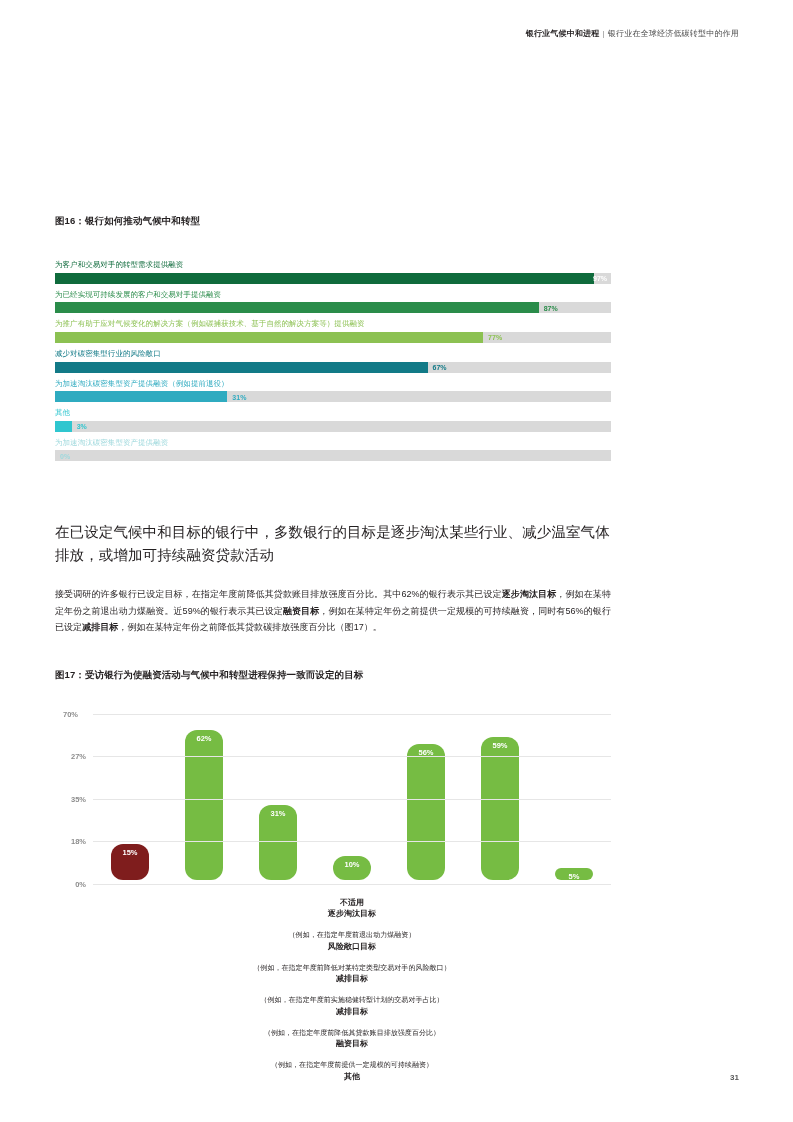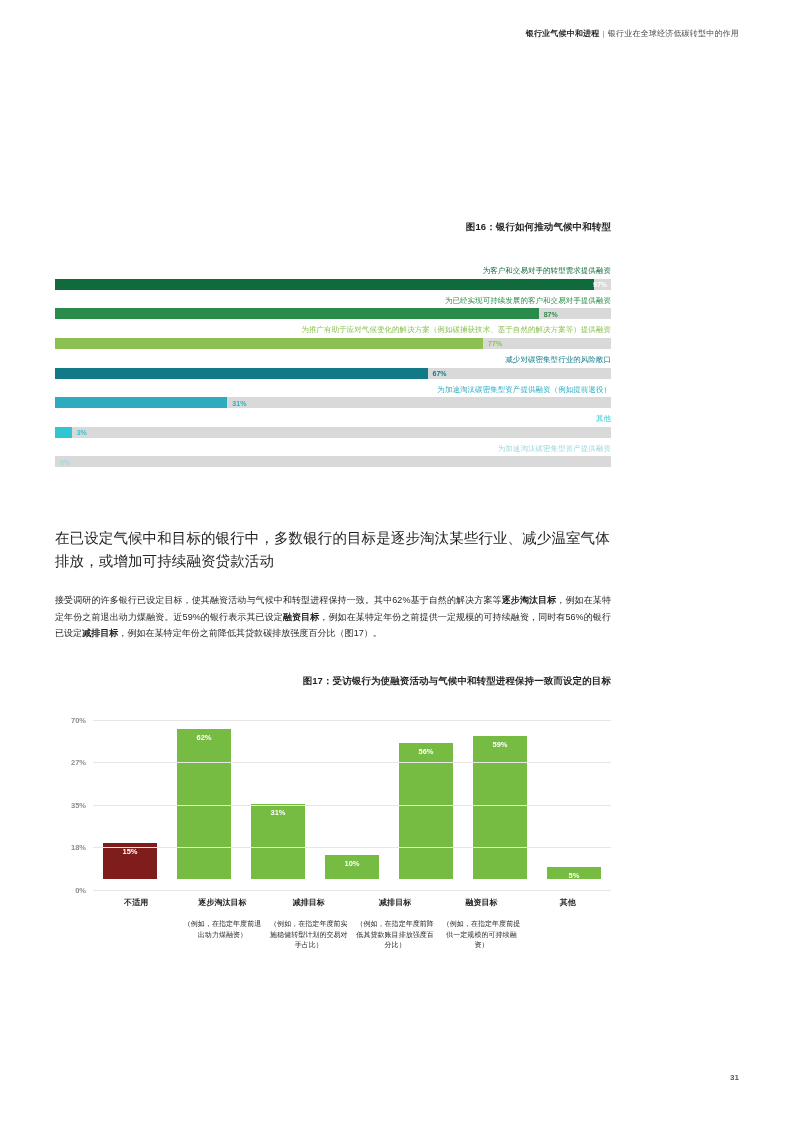--- a/index.html
+++ b/index.html
@@ -33,28 +33,27 @@
     position: absolute;
     left: 55px;
     top: 205px;
     width: 556px;
   }
 
   .fig-title {
     font-size: 9.5px;
     font-weight: bold;
     color: #231f20;
-    margin: 16px 0 32px 0;
+    margin: 10px 0 32px 0;
     letter-spacing: .1px;
-    text-align: right;
   }
 
   
   .hbar-chart { width: 556px; margin-bottom: 0; }
-  .hbar-row { margin-bottom: 6px; text-align: right; }
+  .hbar-row { margin-bottom: 6px; }
   .hbar-label {
     font-size: 7.5px;
     line-height: 1.35;
     margin-bottom: 2.5px;
     white-space: nowrap;
     letter-spacing: .05px;
   }
   .hbar-track {
     position: relative;
     height: 11px;
@@ -129,39 +128,41 @@
     left: 0; right: 0; bottom: 0; top: 0;
     display: flex;
   }
   .bar-col {
     flex: 1 1 0;
     position: relative;
     height: 100%;
   }
   .vbar {
     position: absolute;
-    bottom: 11px;
+    bottom: 4px;
     left: 50%;
     transform: translateX(-50%);
-    width: 54px;
+    width: 38px;
     background: #76bc43;
+    border-radius: 12px;
   }
   .vbar-value {
     position: absolute;
     top: 4px;
     left: 0; right: 0;
     text-align: center;
     font-size: 7.5px;
     font-weight: bold;
     color: #ffffff;
   }
   .x-labels {
     display: flex;
     margin-left: 38px;
-    margin-top: 7px;
+    margin-top: 13px;
+    flex-direction: column;
   }
   .x-col {
     flex: 1 1 0;
     text-align: center;
     padding: 0 3px;
   }
   .x-name {
     font-size: 8px;
     font-weight: bold;
     color: #231f20;
@@ -245,21 +246,21 @@
         <div class="hbar-label" style="color: rgb(159, 217, 221);">为加速淘汰碳密集型资产提供融资</div>
         <div class="hbar-track" style="background: rgb(217, 217, 217);">
           <div class="hbar-fill" style="width: 0%; background: rgb(159, 217, 221);"></div>
           <div class="hbar-value outside" style="left: calc(0% + 5px); color: rgb(159, 217, 221);">0%</div>
         </div>
       </div>
     </div>
 
   <div class="section-head">在已设定气候中和目标的银行中，多数银行的目标是逐步淘汰某些行业、减少温室气体排放，或增加可持续融资贷款活动</div>
 
-  <div class="body-copy" id="body-copy"><span>接受调研的许多银行已设定目标，使其融资活动与气候中和转型进程保持一致。其中62%基于自然的解决方案等</span><b>逐步淘汰目标</b><span>，例如在某特定年份之前退出动力煤融资。近59%的银行表示其已设定</span><b>融资目标</b><span>，例如在某特定年份之前提供一定规模的可持续融资，同时有56%的银行已设定</span><b>减排目标</b><span>，例如在某特定年份之前降低其贷款碳排放强度百分比（图17）。</span></div>
+  <div class="body-copy" id="body-copy"><span>接受调研的许多银行已设定目标，在指定年度前降低其贷款账目排放强度百分比。其中62%的银行表示其已设定</span><b>逐步淘汰目标</b><span>，例如在某特定年份之前退出动力煤融资。近59%的银行表示其已设定</span><b>融资目标</b><span>，例如在某特定年份之前提供一定规模的可持续融资，同时有56%的银行已设定</span><b>减排目标</b><span>，例如在某特定年份之前降低其贷款碳排放强度百分比（图17）。</span></div>
 
   <div class="fig-title">图17：受访银行为使融资活动与气候中和转型进程保持一致而设定的目标</div>
 
   <div class="vchart-wrap">
     <div class="vchart" id="vchart">
       <div class="bars-layer" id="vbars-layer">
           <div class="bar-col">
             <div class="vbar" style="height: 21.4286%; background: #7f1d1d;">
               <div class="vbar-value">15%</div>
             </div>
@@ -297,31 +298,35 @@
         </div>
     <div class="grid-line" style="top: 100%;"></div>
         <div class="y-tick" style="top: 100%;">0%</div>
         <div class="grid-line" style="top: 74.2857%;"></div>
         <div class="y-tick" style="top: 74.2857%;">18%</div>
         <div class="grid-line" style="top: 50%;"></div>
         <div class="y-tick" style="top: 50%;">35%</div>
         <div class="grid-line" style="top: 24.2857%;"></div>
         <div class="y-tick" style="top: 24.2857%;">27%</div>
         <div class="grid-line" style="top: 0%;"></div>
-        <div class="y-tick" style="top: 0%;">70%</div>
+        <div class="y-tick" style="top: 0%; text-align: center;">70%</div>
       </div>
     <div class="x-labels" id="x-labels">
         <div class="x-col">
           <div class="x-name">不适用</div>
         </div>
         <div class="x-col">
           <div class="x-name">逐步淘汰目标</div>
           <div class="x-desc">（例如，在指定年度前退出动力煤融资）</div>
         </div>
         <div class="x-col">
+          <div class="x-name">风险敞口目标</div>
+          <div class="x-desc">（例如，在指定年度前降低对某特定类型交易对手的风险敞口）</div>
+        </div>
+        <div class="x-col">
           <div class="x-name">减排目标</div>
           <div class="x-desc">（例如，在指定年度前实施稳健转型计划的交易对手占比）</div>
         </div>
         <div class="x-col">
           <div class="x-name">减排目标</div>
           <div class="x-desc">（例如，在指定年度前降低其贷款账目排放强度百分比）</div>
         </div>
         <div class="x-col">
           <div class="x-name">融资目标</div>
           <div class="x-desc">（例如，在指定年度前提供一定规模的可持续融资）</div>

